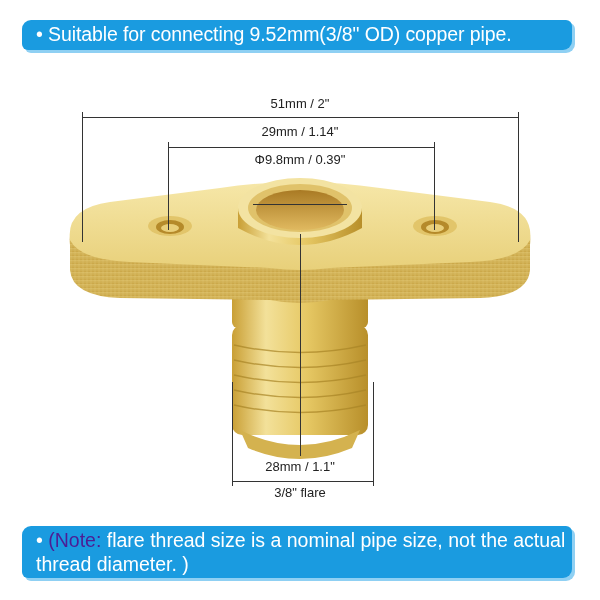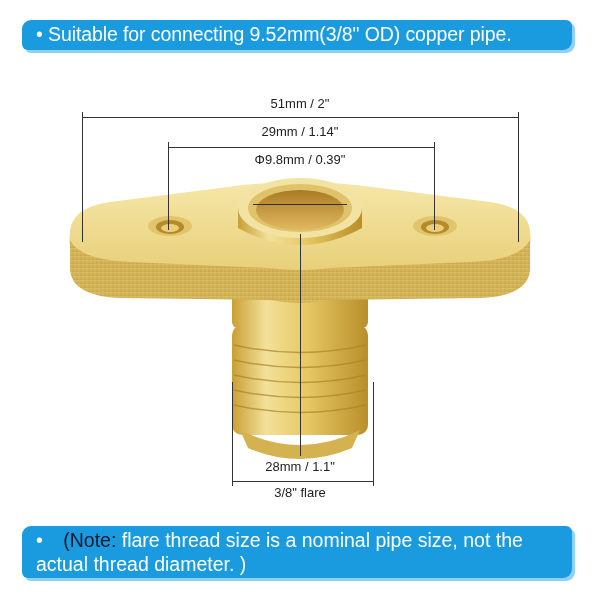--- a/index.html
+++ b/index.html
@@ -2,21 +2,21 @@
 <html><head>
 <meta charset="utf-8">
 <style>
   html, body { margin:0; padding:0; }
   body { width:600px; height:600px; background:#ffffff; position:relative; overflow:hidden; font-family:"Liberation Sans", sans-serif; }
   .banner { position:absolute; background:#1a9be0; color:#fff; border-radius:8px; box-shadow:3px 3px 0 #8fd0f3; }
   .banner-top { left:22px; top:20px; width:550px; height:30px; border-radius:9px 6px 9px 6px; }
   .banner-top .txt { position:absolute; left:14px; top:3px; font-size:19.5px; white-space:nowrap; letter-spacing:-0.1px; }
   .banner-bot { left:22px; top:526px; width:550px; height:52px; border-radius:9px 6px 9px 6px; }
   .banner-bot .txt { position:absolute; left:14px; top:2px; width:530px; font-size:19.5px; line-height:24px; }
-  .note-label { color:#0f172a;margin-left:15px; }
+  .note-label { color:#4c1d95; }
   .dim-text { position:absolute; font-size:13px; color:#222; white-space:nowrap; transform:translateX(-50%); }
   .hline { position:absolute; height:1px; background:#333; }
   .vline { position:absolute; width:1px; background:#333; }
   svg { position:absolute; left:0; top:0; }
 </style>
 </head>
 <body>
 
 <div class="banner banner-top">
   <div class="txt">

